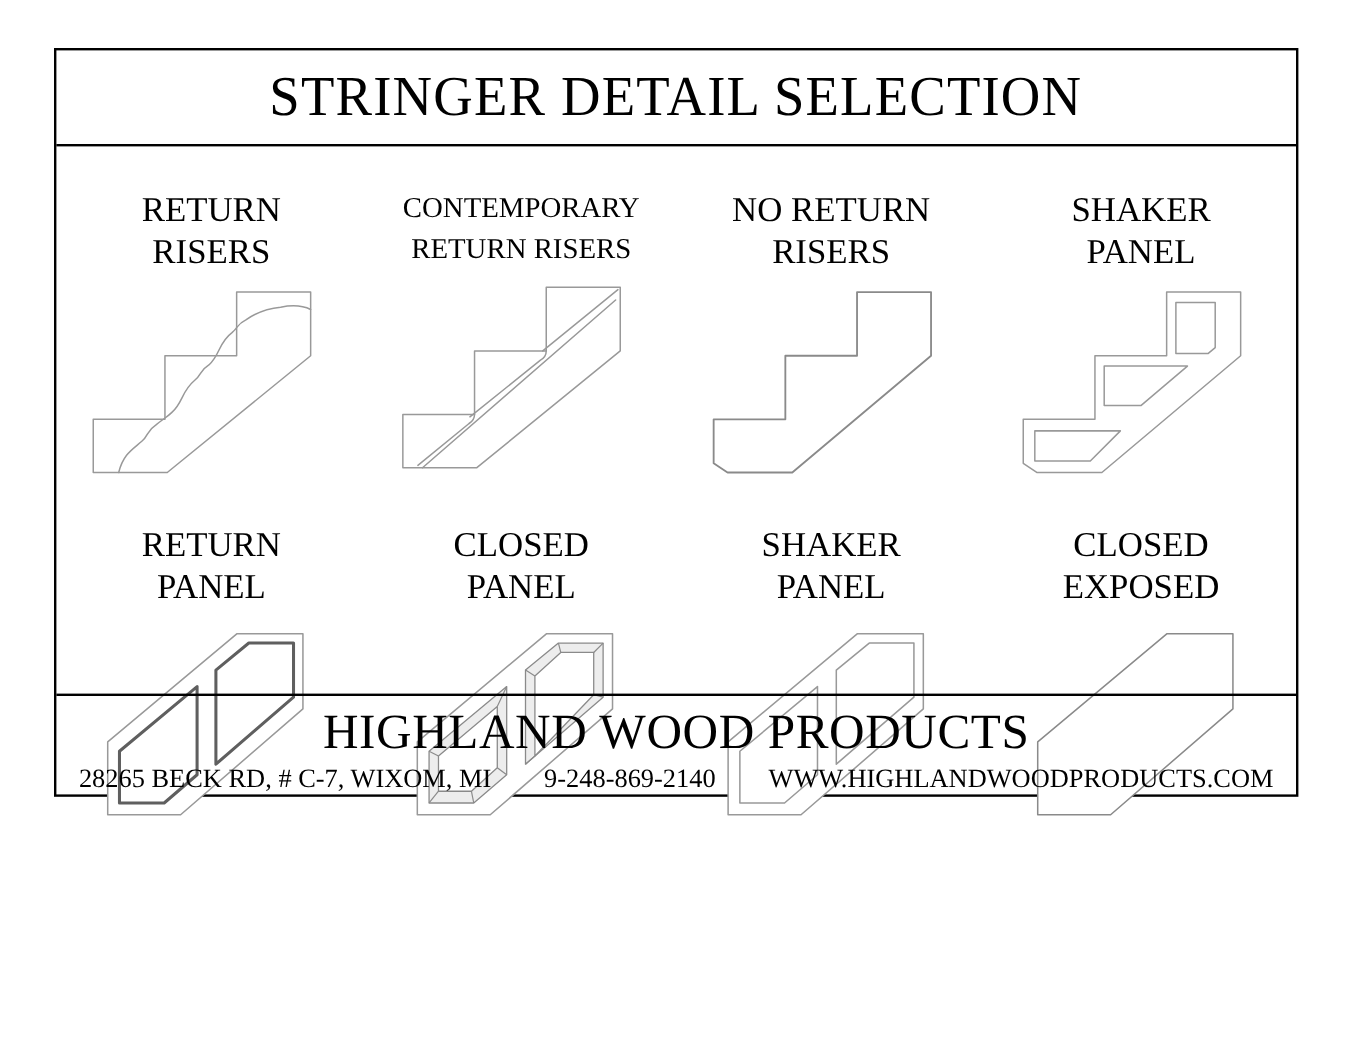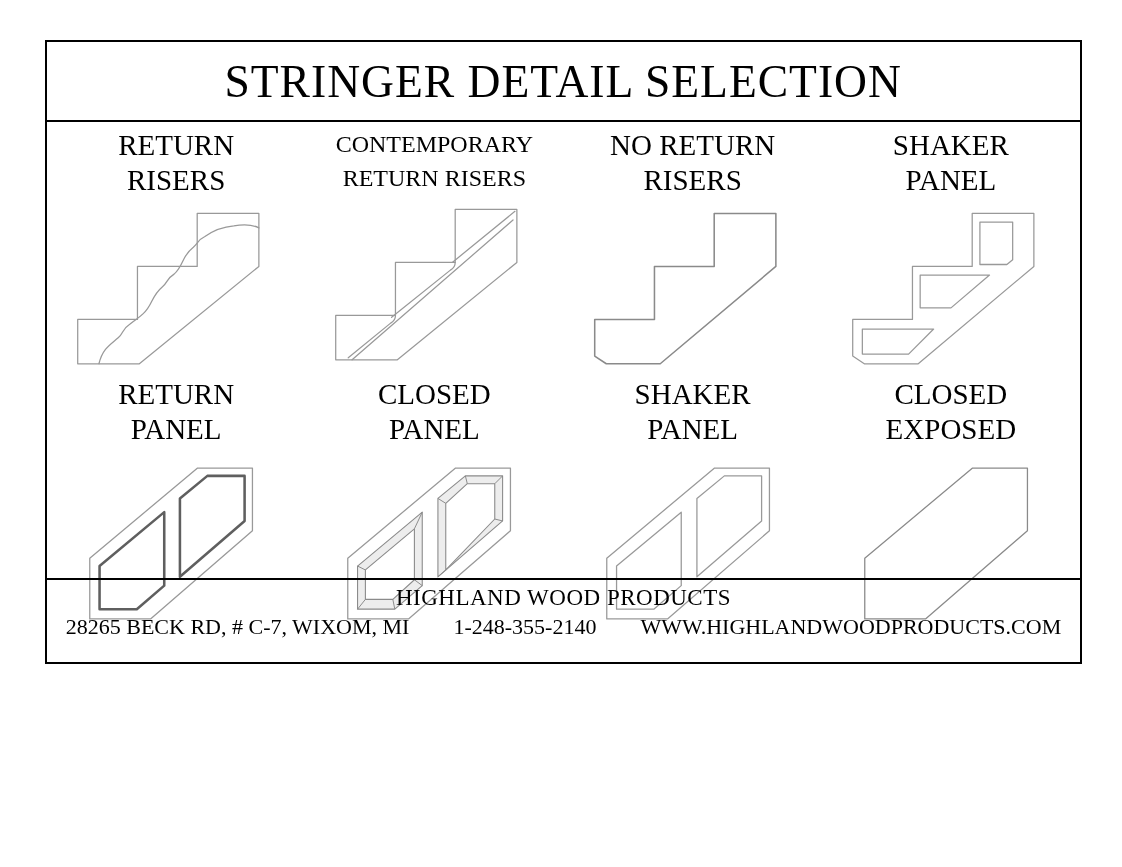--- a/index.html
+++ b/index.html
@@ -17,29 +17,29 @@
     display:flex; align-items:center; justify-content:center;
   }
   .title-text {
     font-size:47px; letter-spacing:1px; white-space:nowrap;
     transform:scaleX(.97);
   }
   .content {
     position:absolute; top:80px; left:0; right:0; bottom:84px;
     display:grid; grid-template-columns:repeat(4,1fr); grid-template-rows:1fr 1fr;
   }
-  .cell { display:flex; flex-direction:column; align-items:center; padding-top:6px; }
+  .cell { display:flex; flex-direction:column; align-items:center; padding-top:36px; }
   .lbl { text-align:center; font-size:29px; line-height:1.22; white-space:nowrap; }
   .cell.small .lbl { font-size:24px; line-height:1.4; }
   .art { margin-top:12px; }
   .footer {
     position:absolute; left:0; right:0; bottom:0; height:84px;
     border-top:2px solid var(--border); box-sizing:border-box; text-align:center;
   }
-  .company { font-size:23px; margin-top:5px; letter-spacing:.5px; }
+  .company { font-size:41px; margin-top:5px; letter-spacing:.5px; }
   .addrline {
     display:flex; justify-content:center; align-items:flex-start; gap:44px;
     font-size:22px; margin-top:3px; white-space:nowrap;
   }
   
   .ln  { fill:#ffffff; stroke:var(--line); stroke-width:1.3; stroke-linejoin:round; stroke-linecap:round; }
   .lno { fill:none;    stroke:var(--line); stroke-width:1.3; stroke-linejoin:round; stroke-linecap:round; }
   .dko { fill:none;    stroke:var(--dark); stroke-width:2.6; stroke-linejoin:round; }
   .bev { fill:#ededed; stroke:#8a8a8a; stroke-width:1.1; stroke-linejoin:round; }
   .bevin { fill:#ffffff; stroke:#8a8a8a; stroke-width:1.1; stroke-linejoin:round; }
@@ -161,18 +161,18 @@
         <path class="ln" style="stroke:#8a8a8a" d="M12 162 V100 L122 8 H178 V72 L74 162 Z"></path>
       </svg>
     </div>
 
   </div>
 
   <div class="footer">
     <div class="company">HIGHLAND WOOD PRODUCTS</div>
     <div class="addrline">
       <span>28265 BECK RD, # C-7, WIXOM, MI</span>
-      <span>1-248-355-2140</span>
+      <span>9-248-869-2140</span>
       <span>WWW.HIGHLANDWOODPRODUCTS.COM</span>
     </div>
   </div>
 
 </div>
 
 </body></html>

